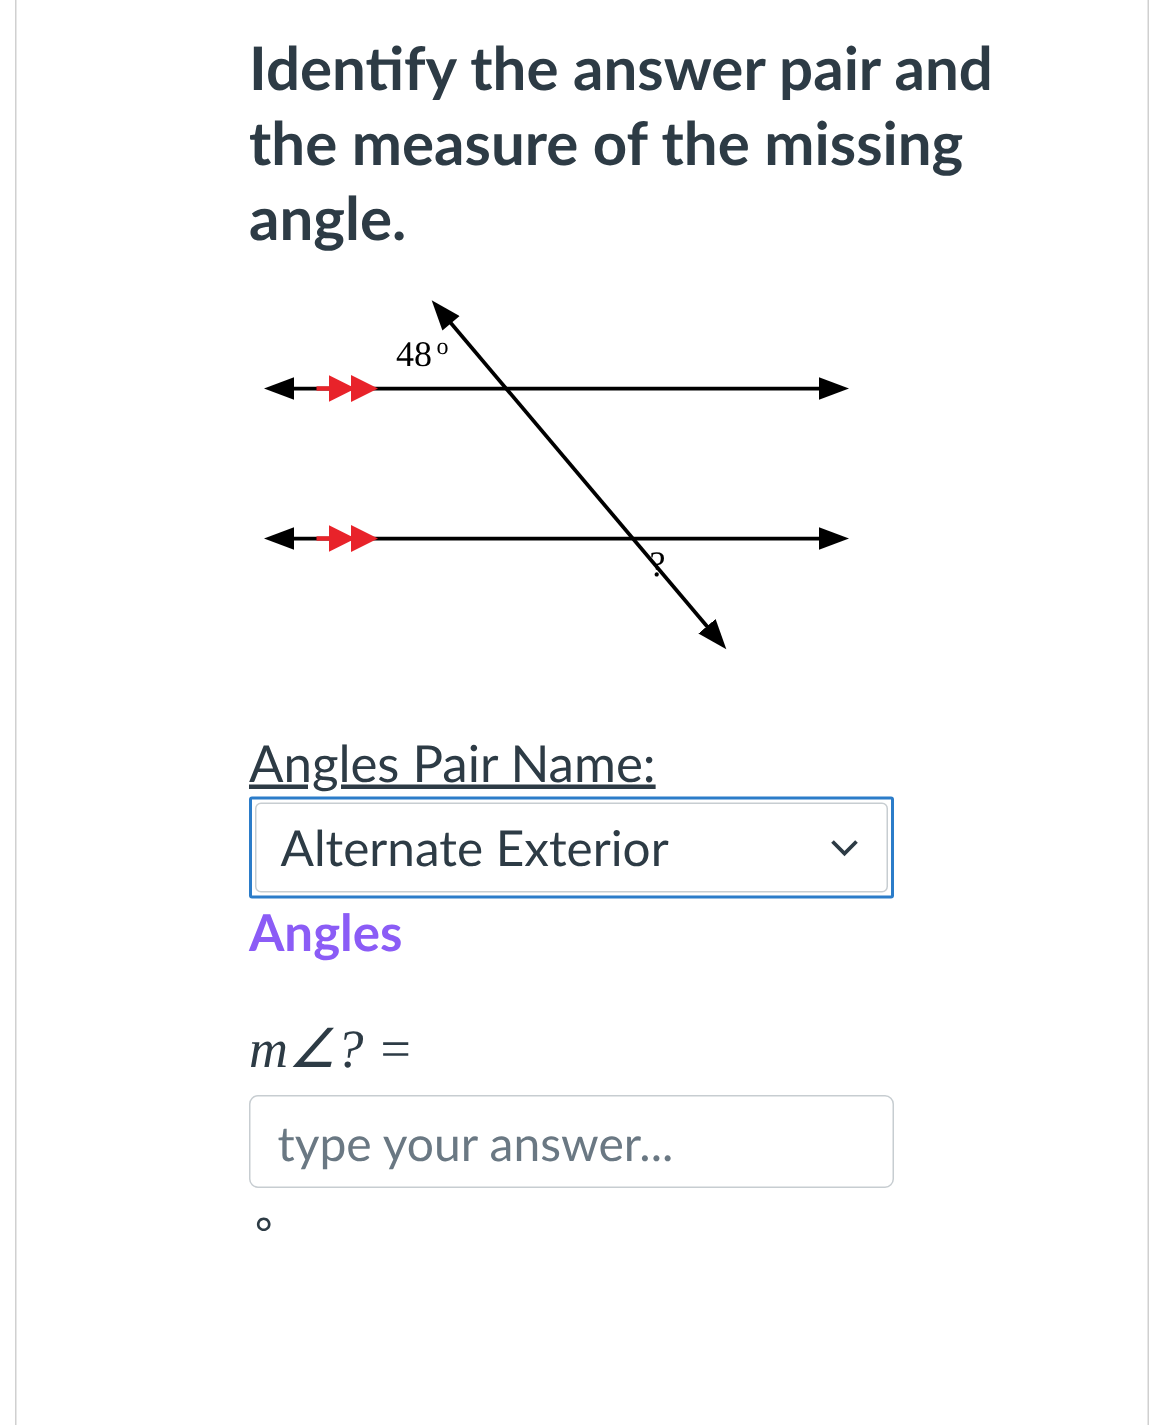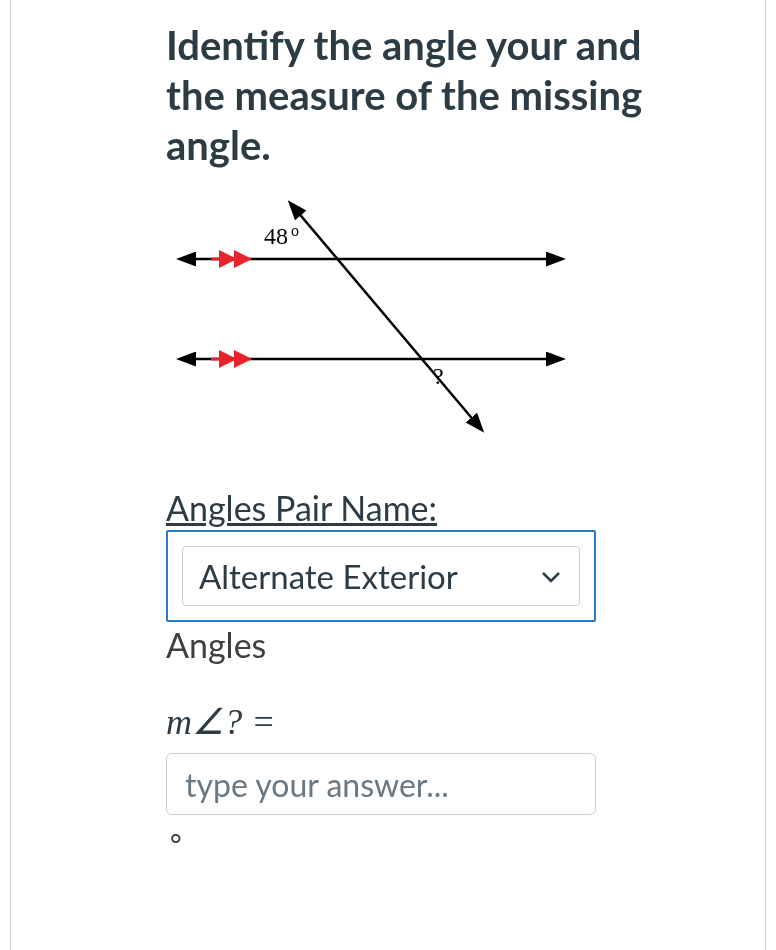--- a/index.html
+++ b/index.html
@@ -45,21 +45,21 @@
       text-decoration: underline;
       text-decoration-color: #2d3b45;
       margin-bottom: 0px;
       font-weight: 400;
     }
     .select-wrap {
       position: relative;
       width: 430px;
       border: 2px solid #2b7cc9;
       border-radius: 2px;
-      padding: 14px;
+      padding: 2px;
       margin: 2px 0 2px 0;
     }
     .select-box {
       width: 100%;
       height: 60px;
       border: 1px solid #c7cdd1;
       border-radius: 4px;
       background: #fff;
       padding: 0 16px;
       font-size: 33px;
@@ -67,23 +67,23 @@
       display: flex;
       align-items: center;
       justify-content: space-between;
       cursor: pointer;
     }
     .select-box .chevron {
       color: #2d3b45;
     }
     .angles-word {
       font-size: 34px;
-      color: #404040;
+      color: #8b5cf6;
       margin-top: 2px;
-      font-weight: 400;
+      font-weight: 700;
     }
     .measure-label {
       font-size: 36px;
       color: #2d3b45;
       margin-top: 36px;
       margin-bottom: 10px;
       font-style: italic;
       font-family: 'Times New Roman', serif;
     }
     .answer-input {
@@ -104,21 +104,21 @@
       color: #2d3b45;
       margin-top: 12px;
       margin-left: 4px;
     }
   </style>
 </head>
 <body>
 
 <div class="outer">
   <div class="content">
-    <h1 class="question-title">Identify the angle your and the measure of the missing angle.</h1>
+    <h1 class="question-title">Identify the answer pair and the measure of the missing angle.</h1>
 
     <svg class="diagram" viewBox="0 0 430 260">
       <defs>
         <marker id="arrow-black" markerWidth="10" markerHeight="10" refX="6" refY="3" orient="auto" markerUnits="strokeWidth">
           <path d="M0,0 L8,3 L0,6 Z" fill="#000"></path>
         </marker>
         <marker id="arrow-black-start" markerWidth="10" markerHeight="10" refX="2" refY="3" orient="auto" markerUnits="strokeWidth">
           <path d="M8,0 L0,3 L8,6 Z" fill="#000"></path>
         </marker>
         <marker id="arrow-red" markerWidth="8" markerHeight="8" refX="4" refY="3" orient="auto" markerUnits="strokeWidth">

